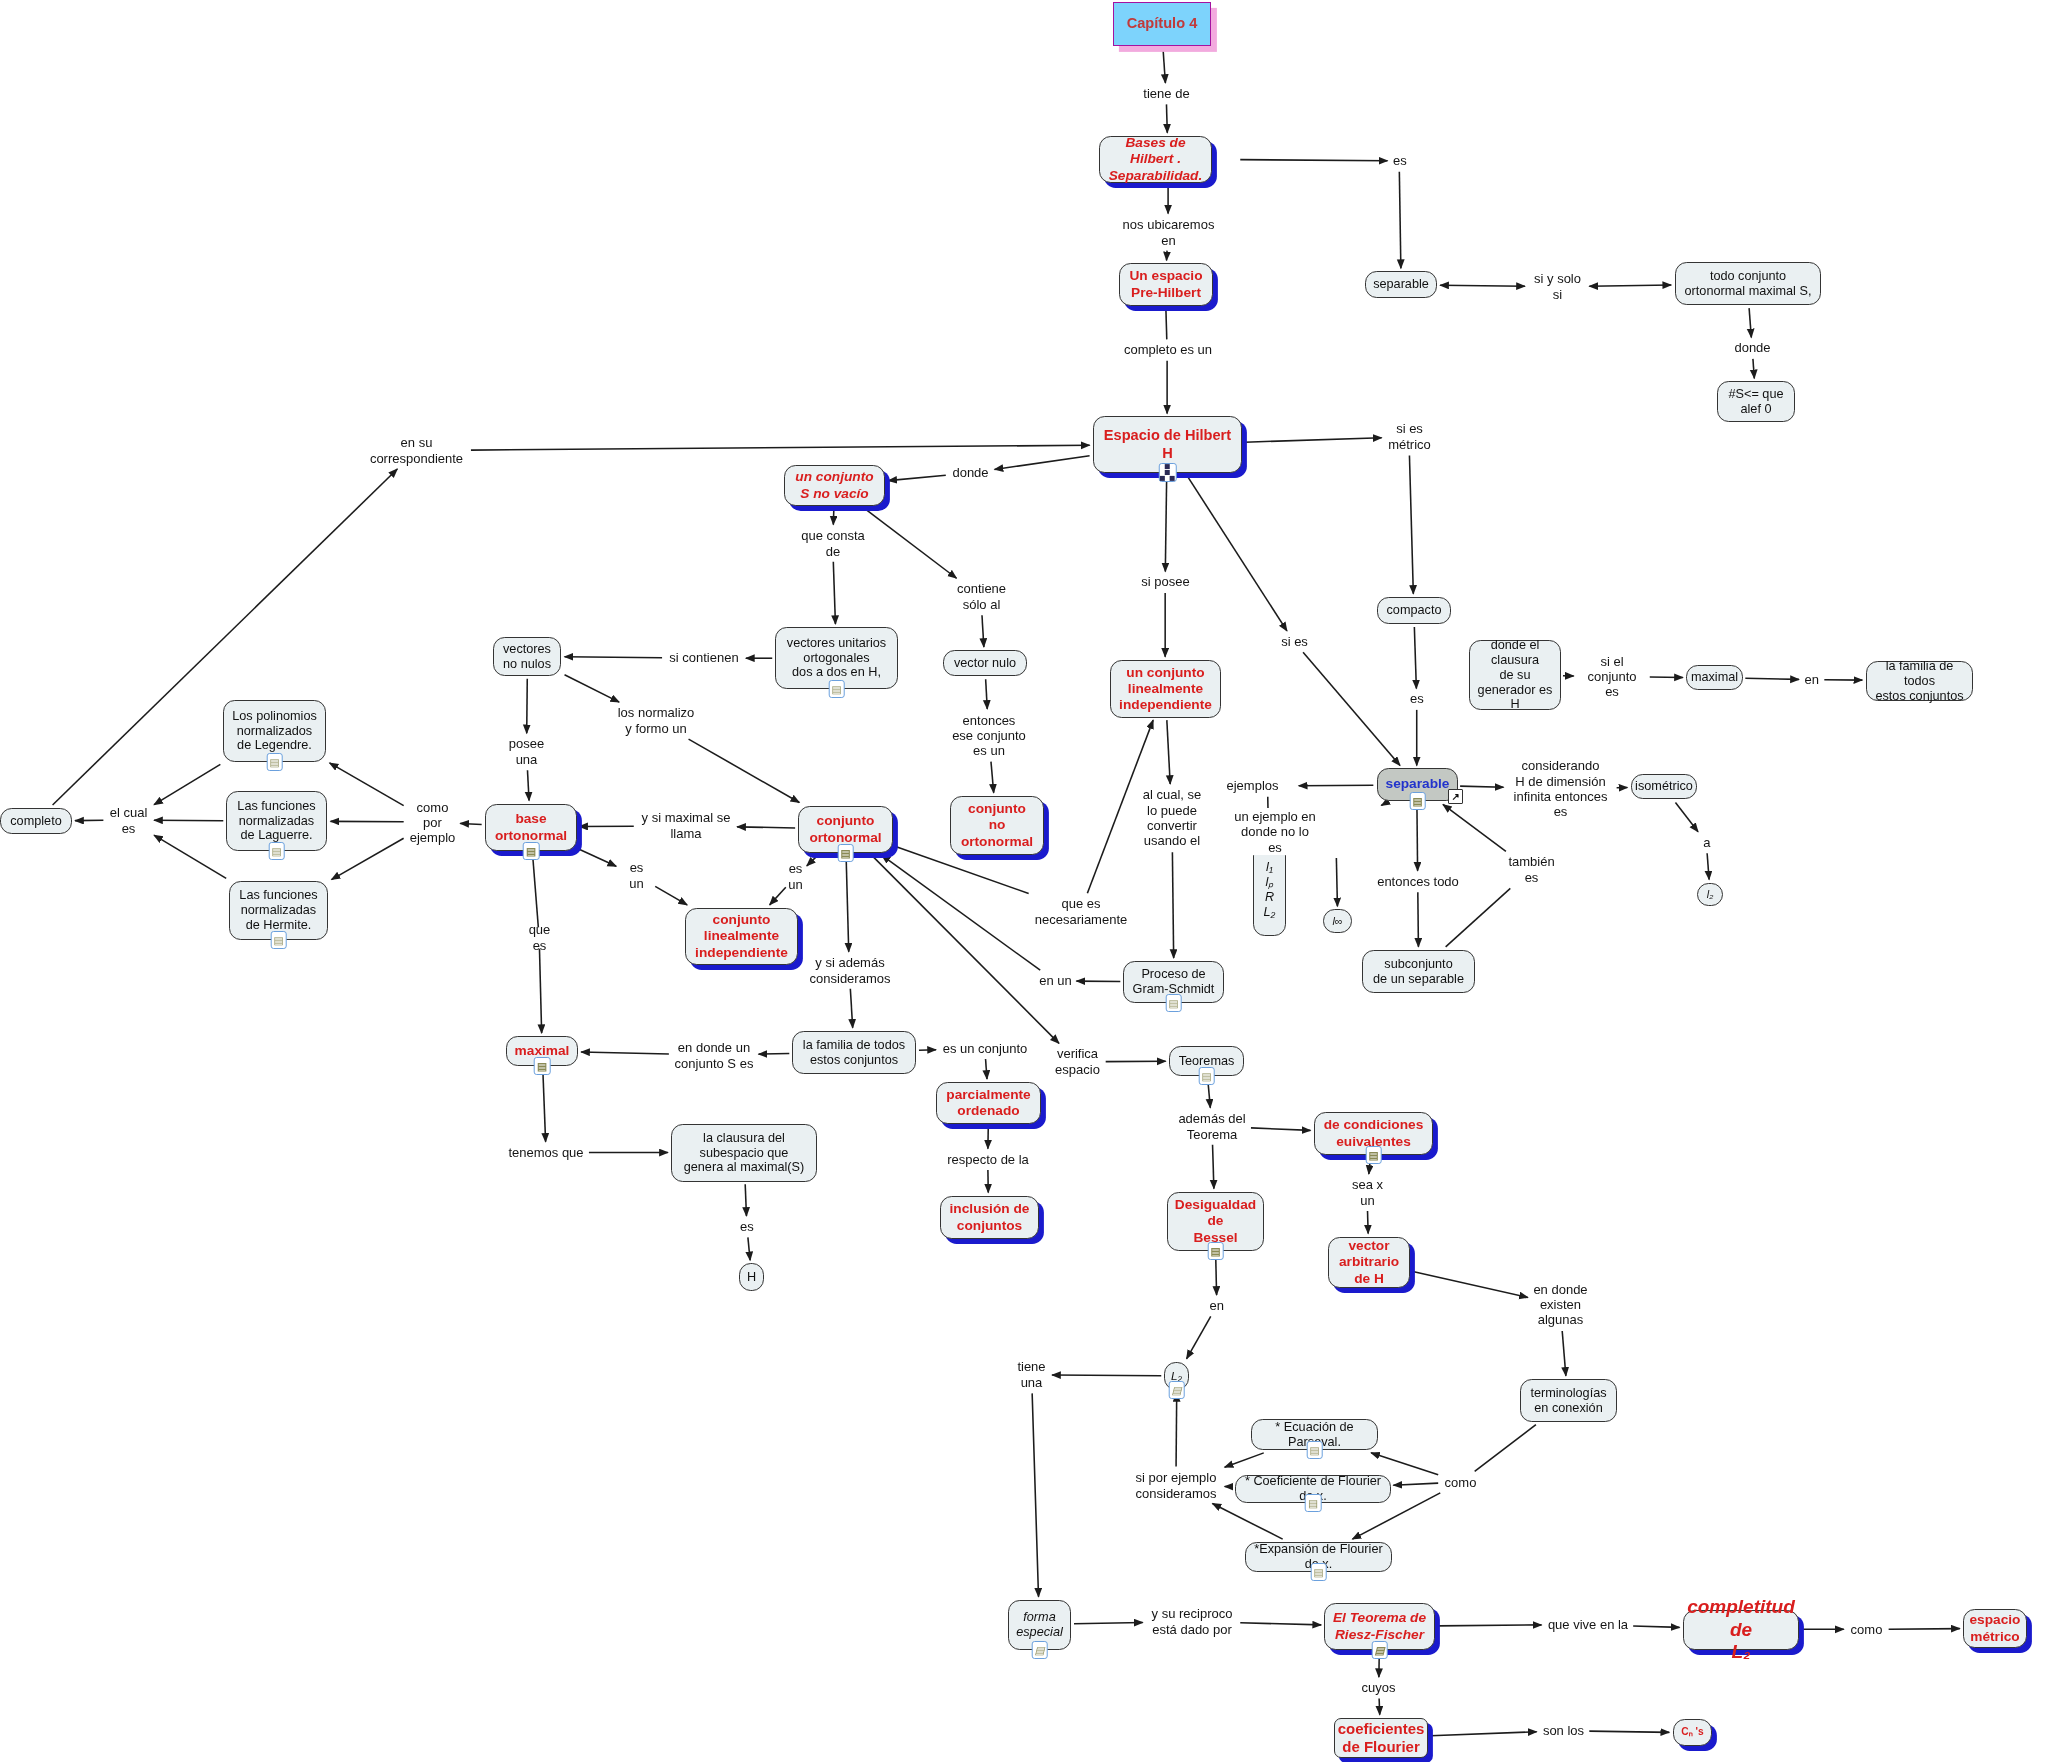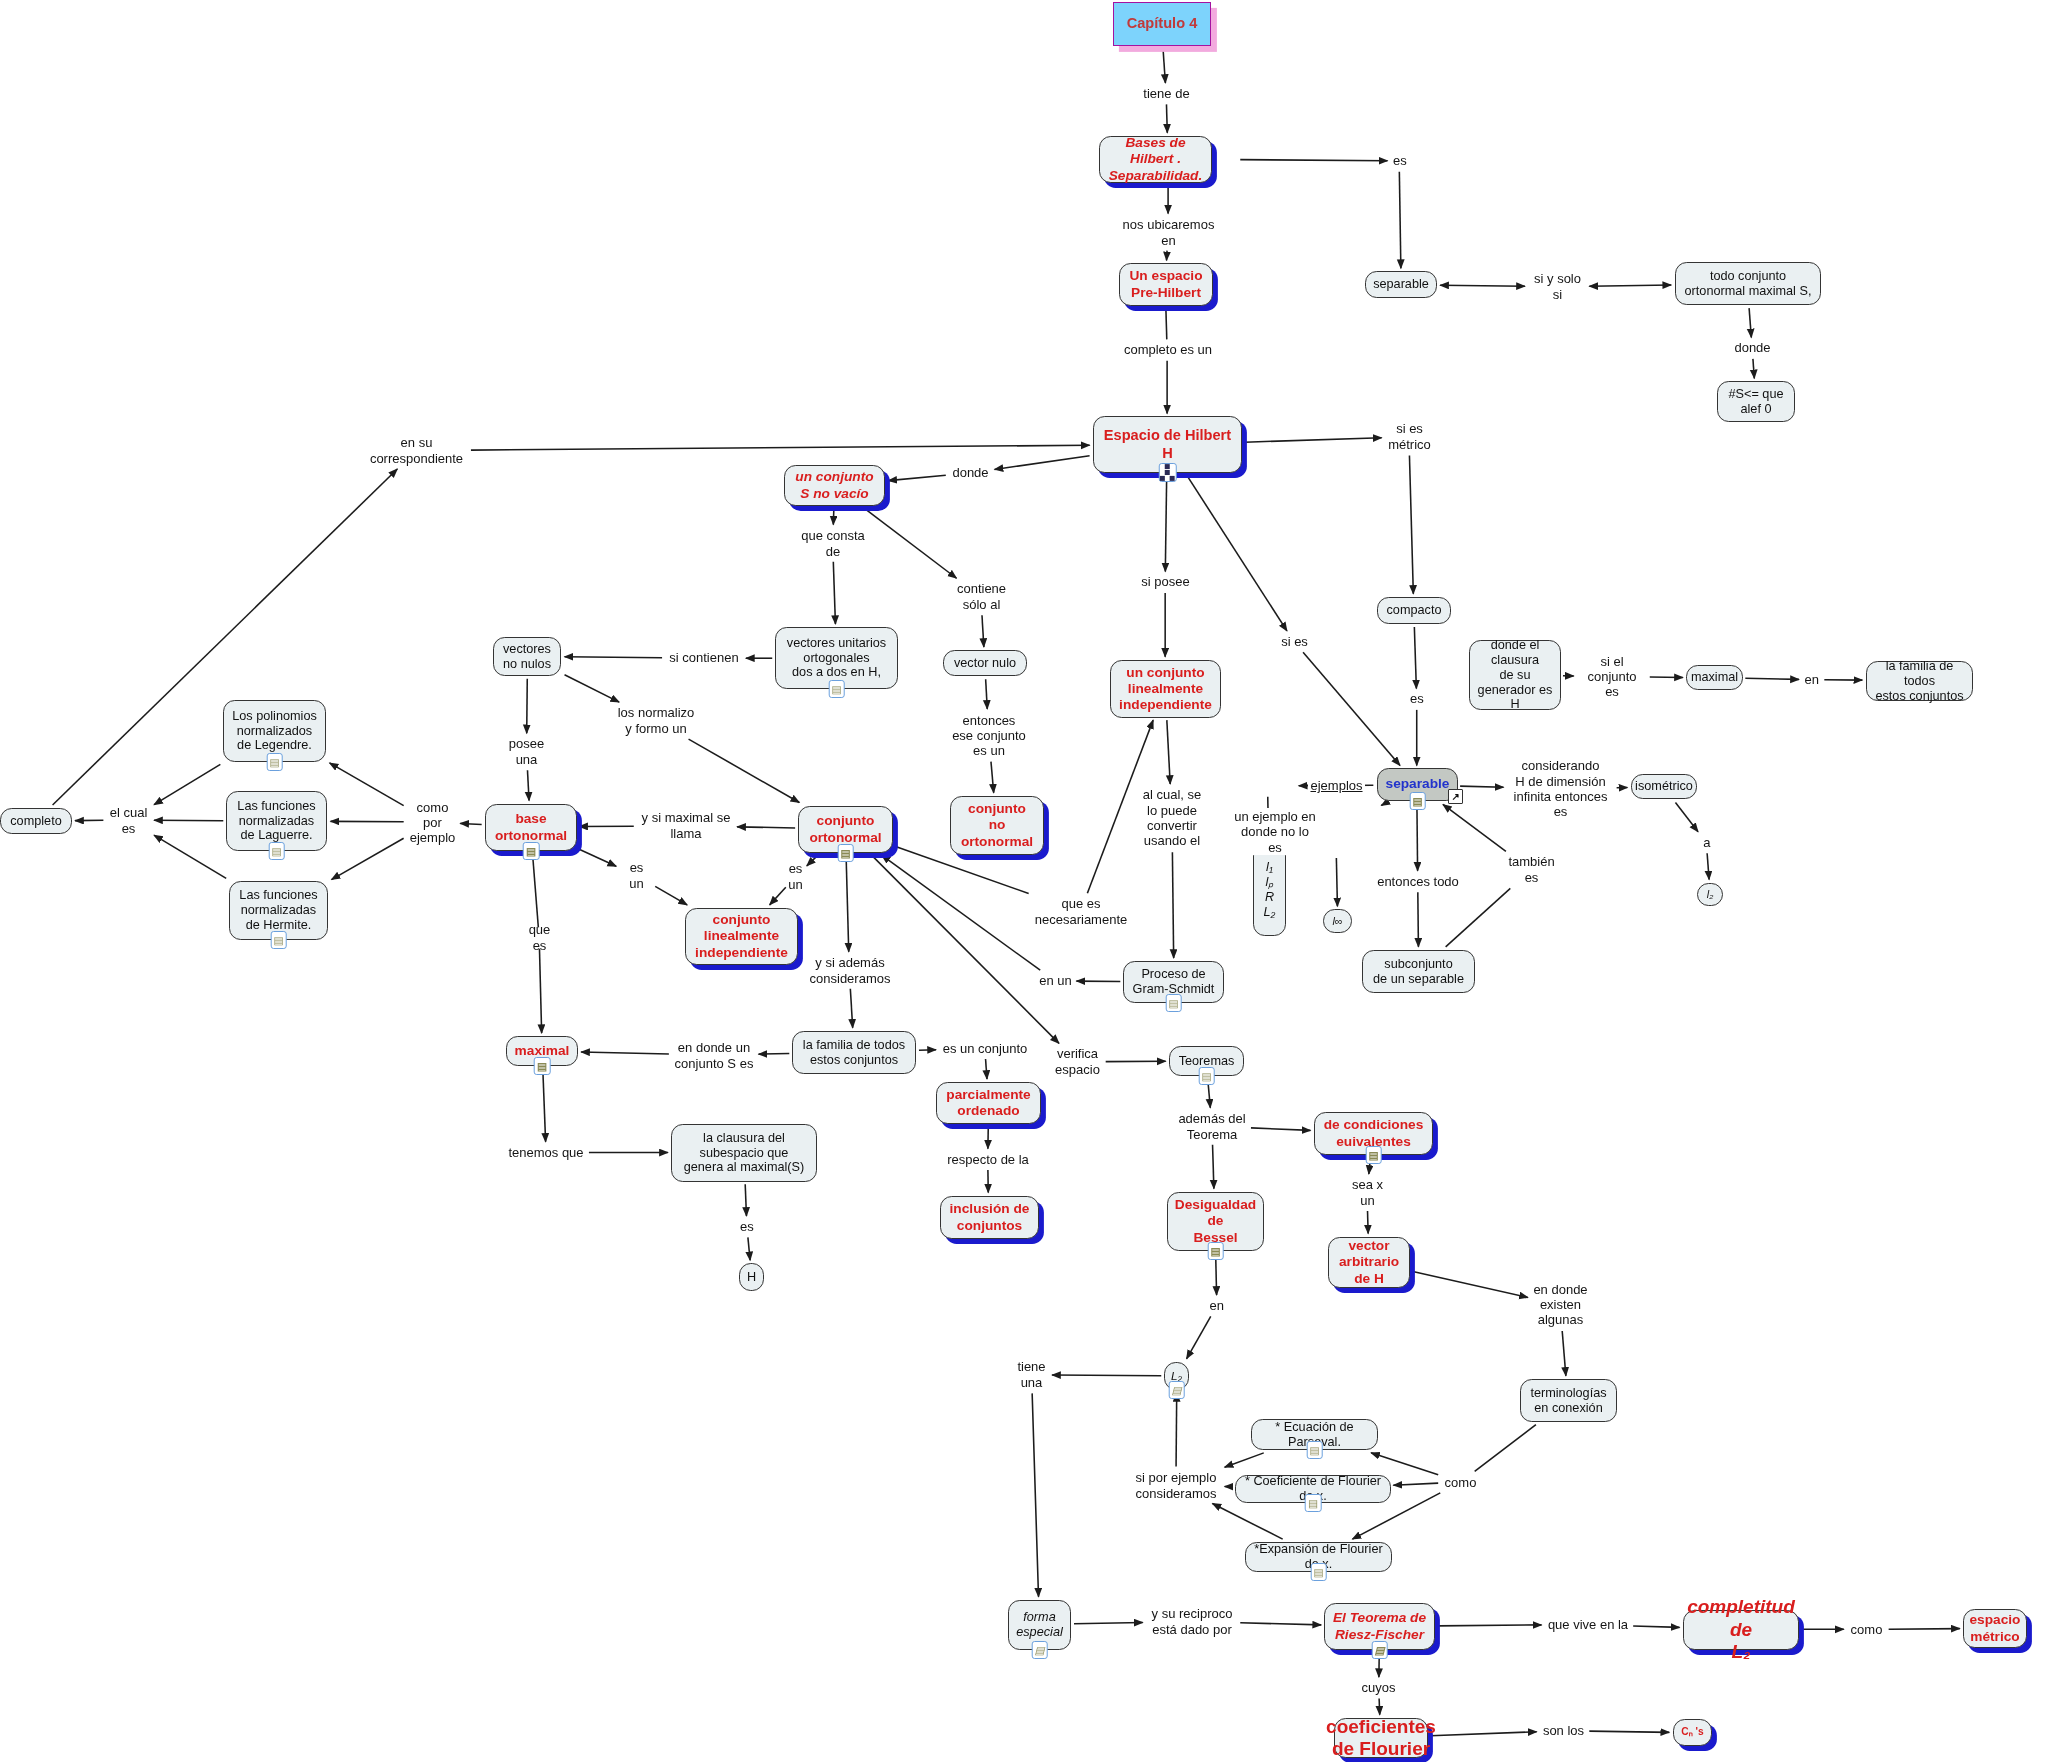--- a/index.html
+++ b/index.html
@@ -253,21 +253,21 @@
     <div class="node concept" style="left: 1235px; top: 1475px; width: 156px; height: 28px;"><span>* Coeficiente de Flourier de x.</span><span class="icon doc"></span></div>
     <div class="node concept" style="left: 1245px; top: 1542px; width: 147px; height: 30px;"><span>*Expansión de Flourier de x.</span><span class="icon doc"></span></div>
     <div class="node concept italic" style="left: 1008px; top: 1600px; width: 63px; height: 50px;"><span>forma
 especial</span><span class="icon doc"></span></div>
     <div class="node concept blue italic" style="left: 1324px; top: 1603px; width: 111px; height: 47px; font-size: 13.7px;"><span>El Teorema de
 Riesz-Fischer</span><span class="icon doc"></span></div>
     <div class="node concept blue italic" style="left: 1683px; top: 1610px; width: 116px; height: 40px; font-size: 19px;"><span>completitud de
 L₂</span></div>
     <div class="node concept blue" style="left: 1963px; top: 1609px; width: 64px; height: 39px; font-size: 13.7px;"><span>espacio
 métrico</span></div>
-    <div class="node concept blue" style="left: 1334px; top: 1718px; width: 94px; height: 40px; font-size: 19px;"><span>coeficientes
+    <div class="node concept blue" style="left: 1334px; top: 1718px; width: 94px; height: 40px; font-size: 15px; border-radius: 7px;"><span>coeficientes
 de Flourier</span></div>
     <div class="node concept blue" style="left: 1673px; top: 1719px; width: 39px; height: 27px; font-size: 10.2px;"><span>Cₙ 's</span></div>
     <div class="node lab" style="left: 1138px; top: 86px; width: 57px; height: 15.6px;"><span>tiene de</span></div>
     <div class="node lab" style="left: 1391px; top: 153px; width: 17.6px; height: 15.6px;"><span>es</span></div>
     <div class="node lab" style="left: 1119px; top: 217px; width: 99px; height: 31px;"><span>nos ubicaremos
 en</span></div>
     <div class="node lab" style="left: 1120px; top: 342px; width: 96px; height: 15.6px;"><span>completo es un</span></div>
     <div class="node lab" style="left: 1528px; top: 271px; width: 59px; height: 31px;"><span>si y solo
 si</span></div>
     <div class="node lab" style="left: 1731px; top: 340px; width: 43px; height: 15.6px;"><span>donde</span></div>
@@ -296,21 +296,21 @@
 ese conjunto
 es un</span></div>
     <div class="node lab" style="left: 1139px; top: 574px; width: 53px; height: 15.6px;"><span>si posee</span></div>
     <div class="node lab" style="left: 1138px; top: 787px; width: 68px; height: 62px;"><span>al cual, se
 lo puede
 convertir
 usando el</span></div>
     <div class="node lab" style="left: 1032px; top: 896px; width: 98px; height: 31px;"><span>que es
 necesariamente</span></div>
     <div class="node lab" style="left: 1037px; top: 973px; width: 37px; height: 15.6px;"><span>en un</span></div>
-    <div class="node lab" style="left: 1308px; top: 778px; width: 57px; height: 15.6px; text-decoration: underline;"><span>ejemplos</span></div>
+    <div class="node lab" style="left: 1224px; top: 778px; width: 57px; height: 15.6px;"><span>ejemplos</span></div>
     <div class="node lab" style="left: 1230px; top: 808px; width: 90px; height: 47px; align-items: flex-end;"><span>un ejemplo en
 donde no lo
 es</span></div>
     <div class="node lab" style="left: 1374px; top: 874px; width: 88px; height: 15.6px;"><span>entonces todo</span></div>
     <div class="node lab" style="left: 1505px; top: 854px; width: 53px; height: 31px;"><span>también
 es</span></div>
     <div class="node lab" style="left: 1507px; top: 758px; width: 107px; height: 62px;"><span>considerando
 H de dimensión
 infinita entonces
 es</span></div>

